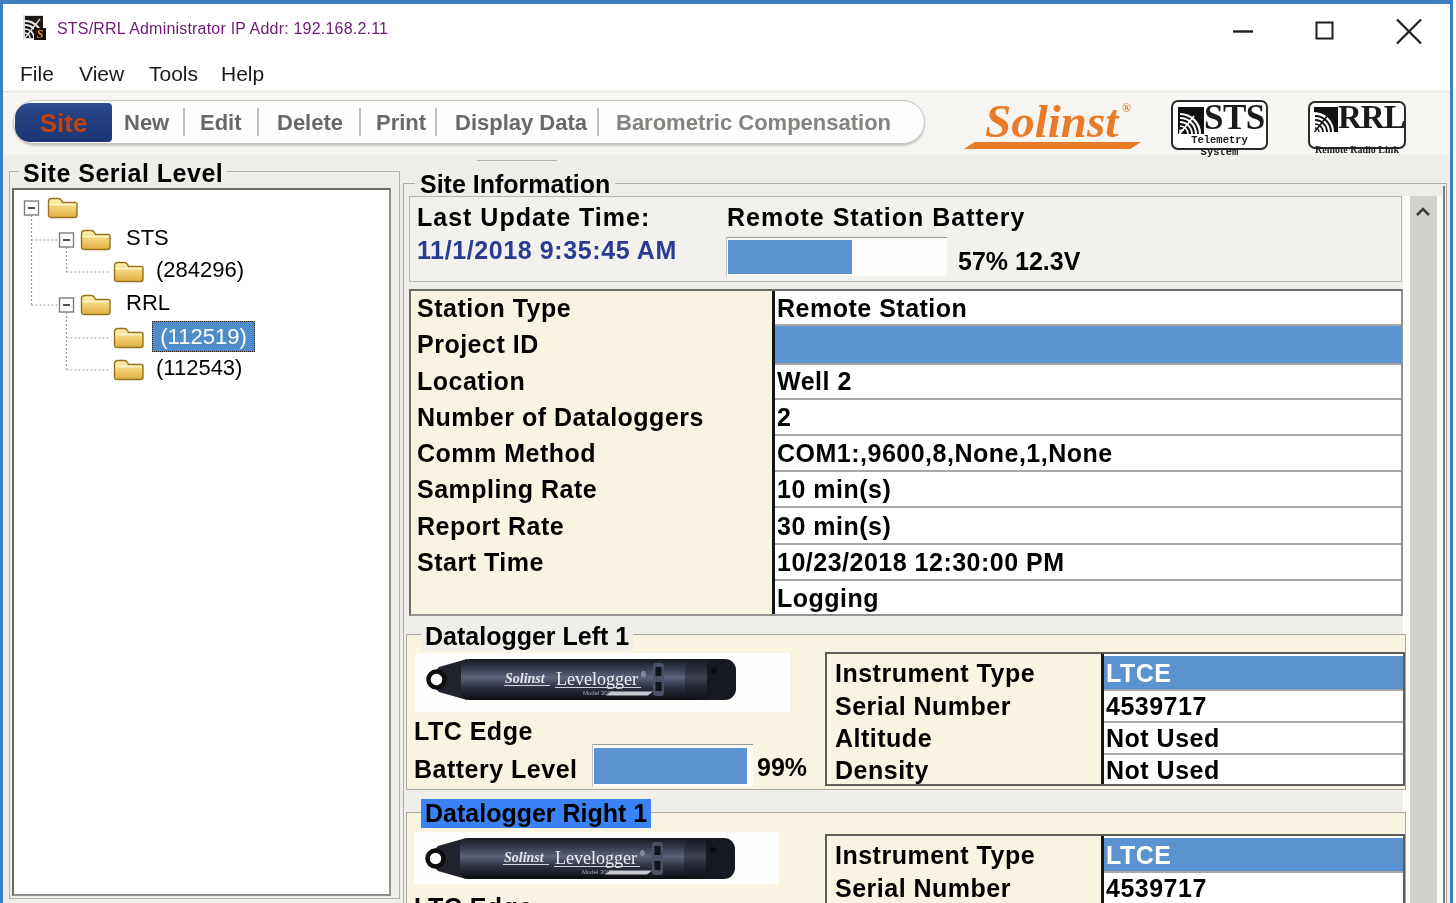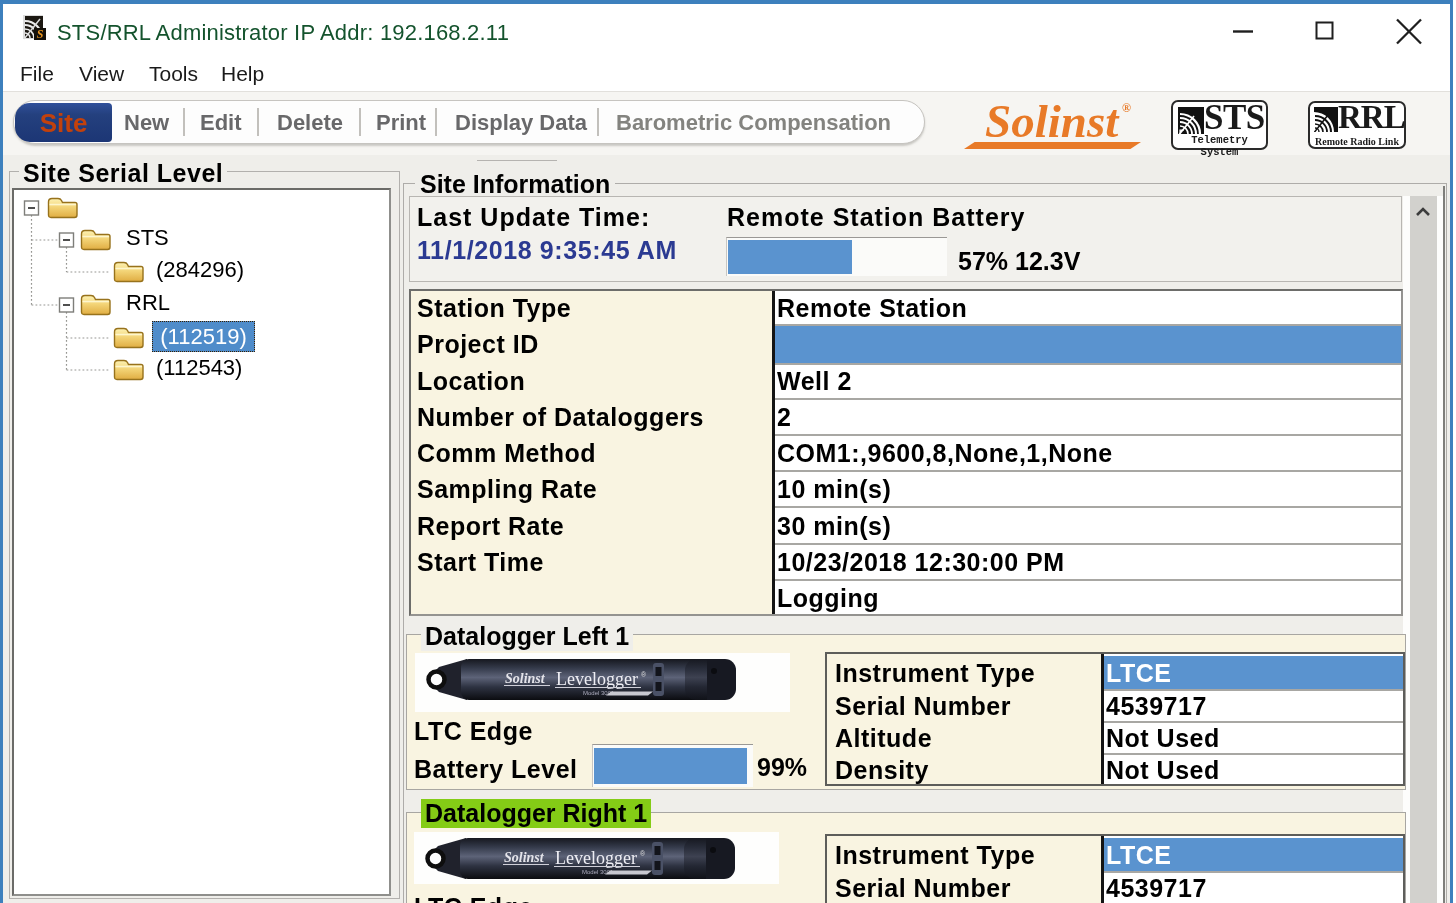--- a/index.html
+++ b/index.html
@@ -27,21 +27,21 @@
         <path d="M5 19 A5 5 0 0 1 10 24" stroke-width="1.5"></path>
         <path d="M5 15 A9 9 0 0 1 14 24" stroke-width="1.7"></path>
         <path d="M5 11 A13 13 0 0 1 18 24" stroke-width="1.9"></path>
         <path d="M5 7 A17 17 0 0 1 22 24" stroke-width="2.1"></path>
       </g>
       <path d="M4 25 L20 5" stroke="#dedede" stroke-width="1.5"></path>
       <rect x="14" y="14" width="12" height="12" fill="#14100a"></rect>
       <text x="20" y="24" font-family="'Liberation Serif',serif" font-size="12" font-style="italic" font-weight="bold" fill="#e8941f" text-anchor="middle">S</text>
     </svg>
   </div>
-  <div class="abs" style="left:57px;top:20px;font-size:22px;color:#14532d;letter-spacing:0.2px;">STS/RRL Administrator IP Addr: 192.168.2.11</div>
+  <div class="abs" style="left:57px;top:20px;font-size:16px;color:#701a75;letter-spacing:0.2px;">STS/RRL Administrator IP Addr: 192.168.2.11</div>
 
   <svg class="abs" style="left:1228px;top:18px;" width="200" height="28" viewBox="0 0 200 28">
     <line x1="5" y1="13.5" x2="25" y2="13.5" stroke="#1f1f1f" stroke-width="2.4"></line>
     <rect x="88.5" y="4.5" width="16" height="16" fill="none" stroke="#1f1f1f" stroke-width="2"></rect>
     <line x1="169" y1="1.5" x2="193" y2="25.5" stroke="#1f1f1f" stroke-width="2.3"></line>
     <line x1="193" y1="1.5" x2="169" y2="25.5" stroke="#1f1f1f" stroke-width="2.3"></line>
   </svg>
 
   <div class="abs" style="left:20px;top:62px;font-size:21px;color:#1a1a1a;">File</div>
   <div class="abs" style="left:79px;top:62px;font-size:21px;color:#1a1a1a;">View</div>
@@ -93,21 +93,21 @@
       <path d="M0 0 H24 V25 H20 A20 20 0 0 0 0 5 Z" fill="#111"></path>
       <g stroke="#111" fill="none">
         <path d="M1 21 A4 4 0 0 1 5 25" stroke-width="1.4"></path>
         <path d="M1 17 A8 8 0 0 1 9 25" stroke-width="1.6"></path>
         <path d="M1 13 A12 12 0 0 1 13 25" stroke-width="1.8"></path>
         <path d="M1 9 A16 16 0 0 1 17 25" stroke-width="2"></path>
       </g>
       <path d="M-1 27 L14 8" stroke="#111" stroke-width="1.5"></path>
     </svg>
     <div class="abs" style="left:28px;top:-4px;font-family:'Liberation Serif',serif;font-weight:bold;font-size:33px;letter-spacing:-1px;color:#1a1a1a;">RRL</div>
-    <div class="abs" style="left:0;top:33px;width:94px;text-align:center;font-family:'Liberation Serif',serif;font-weight:bold;font-size:10px;color:#1a1a1a;">Remote Radio Link</div>
+    <div class="abs" style="left:0;top:41px;width:94px;text-align:center;font-family:'Liberation Serif',serif;font-weight:bold;font-size:10px;color:#1a1a1a;">Remote Radio Link</div>
   </div>
 
   <div class="abs" style="left:477px;top:160px;width:80px;height:1px;background:#b5b3b0;"></div>
 
   <div class="abs" style="left:9px;top:171px;width:389px;height:726px;border:1px solid #b2b0ad;"></div>
   <div class="abs" style="left:19px;top:159px;background:#efeeea;padding:0 4px;font-size:25px;letter-spacing:0.5px;font-weight:bold;color:#000;">Site Serial Level</div>
 
   <div class="abs" style="left:12px;top:188px;width:379px;height:708px;background:#fff;border:2px solid #8f8f8c;border-top-color:#6b6b68;border-left-color:#6b6b68;box-sizing:border-box;"></div>
 
   <div id="tree" class="abs" style="left:12px;top:188px;width:377px;height:706px;overflow:hidden;">
@@ -252,21 +252,21 @@
       <div class="abs itl" style="top:70px;">Altitude</div>
       <div class="abs itl" style="top:102px;">Density</div>
       <div class="abs itv" style="top:5px;color:#fff;">LTCE</div>
       <div class="abs itv" style="top:38px;">4539717</div>
       <div class="abs itv" style="top:70px;">Not Used</div>
       <div class="abs itv" style="top:102px;">Not Used</div>
     </div>
   </div>
 
   <div class="abs" style="left:406px;top:812px;width:1000px;height:91px;border:1px solid #a8a6a2;border-bottom:none;background:#f9f4e1;box-sizing:border-box;"></div>
-  <div class="abs" style="left:421px;top:799px;background:#84cc16;padding:0 4px;font-size:25px;font-weight:bold;color:#000;">Datalogger Right 1</div>
+  <div class="abs" style="left:421px;top:799px;background:#3b82f6;padding:0 4px;font-size:25px;font-weight:bold;color:#000;">Datalogger Right 1</div>
   <div id="dlg2" class="abs" style="left:0;top:0;">
     <div class="abs" style="left:414px;top:832px;width:365px;height:52px;background:#fefefd;"></div>
     <svg class="abs" style="left:424px;top:837px;" width="314" height="43" viewBox="0 0 314 43">
       <polygon points="42,1 42,42 14,34 6,26 6,17 14,9" fill="#20222c"></polygon>
       <rect x="36" y="1" width="242" height="41" rx="8" fill="url(#body1)"></rect>
       <rect x="260" y="1" width="51" height="41" rx="11" fill="#171922"></rect>
       <rect x="260" y="1" width="22" height="41" fill="url(#body1)" opacity="0.55"></rect>
       <circle cx="11.5" cy="21.5" r="8" fill="#fdfdfd" stroke="#0e0e0e" stroke-width="4.5"></circle>
       <text x="80" y="25" font-family="'Liberation Serif',serif" font-style="italic" font-weight="bold" font-size="14" fill="#e4e4ea">Solinst</text>
       <path d="M79 27.5 L125 27.5" stroke="#cfcfd8" stroke-width="1.2"></path>

